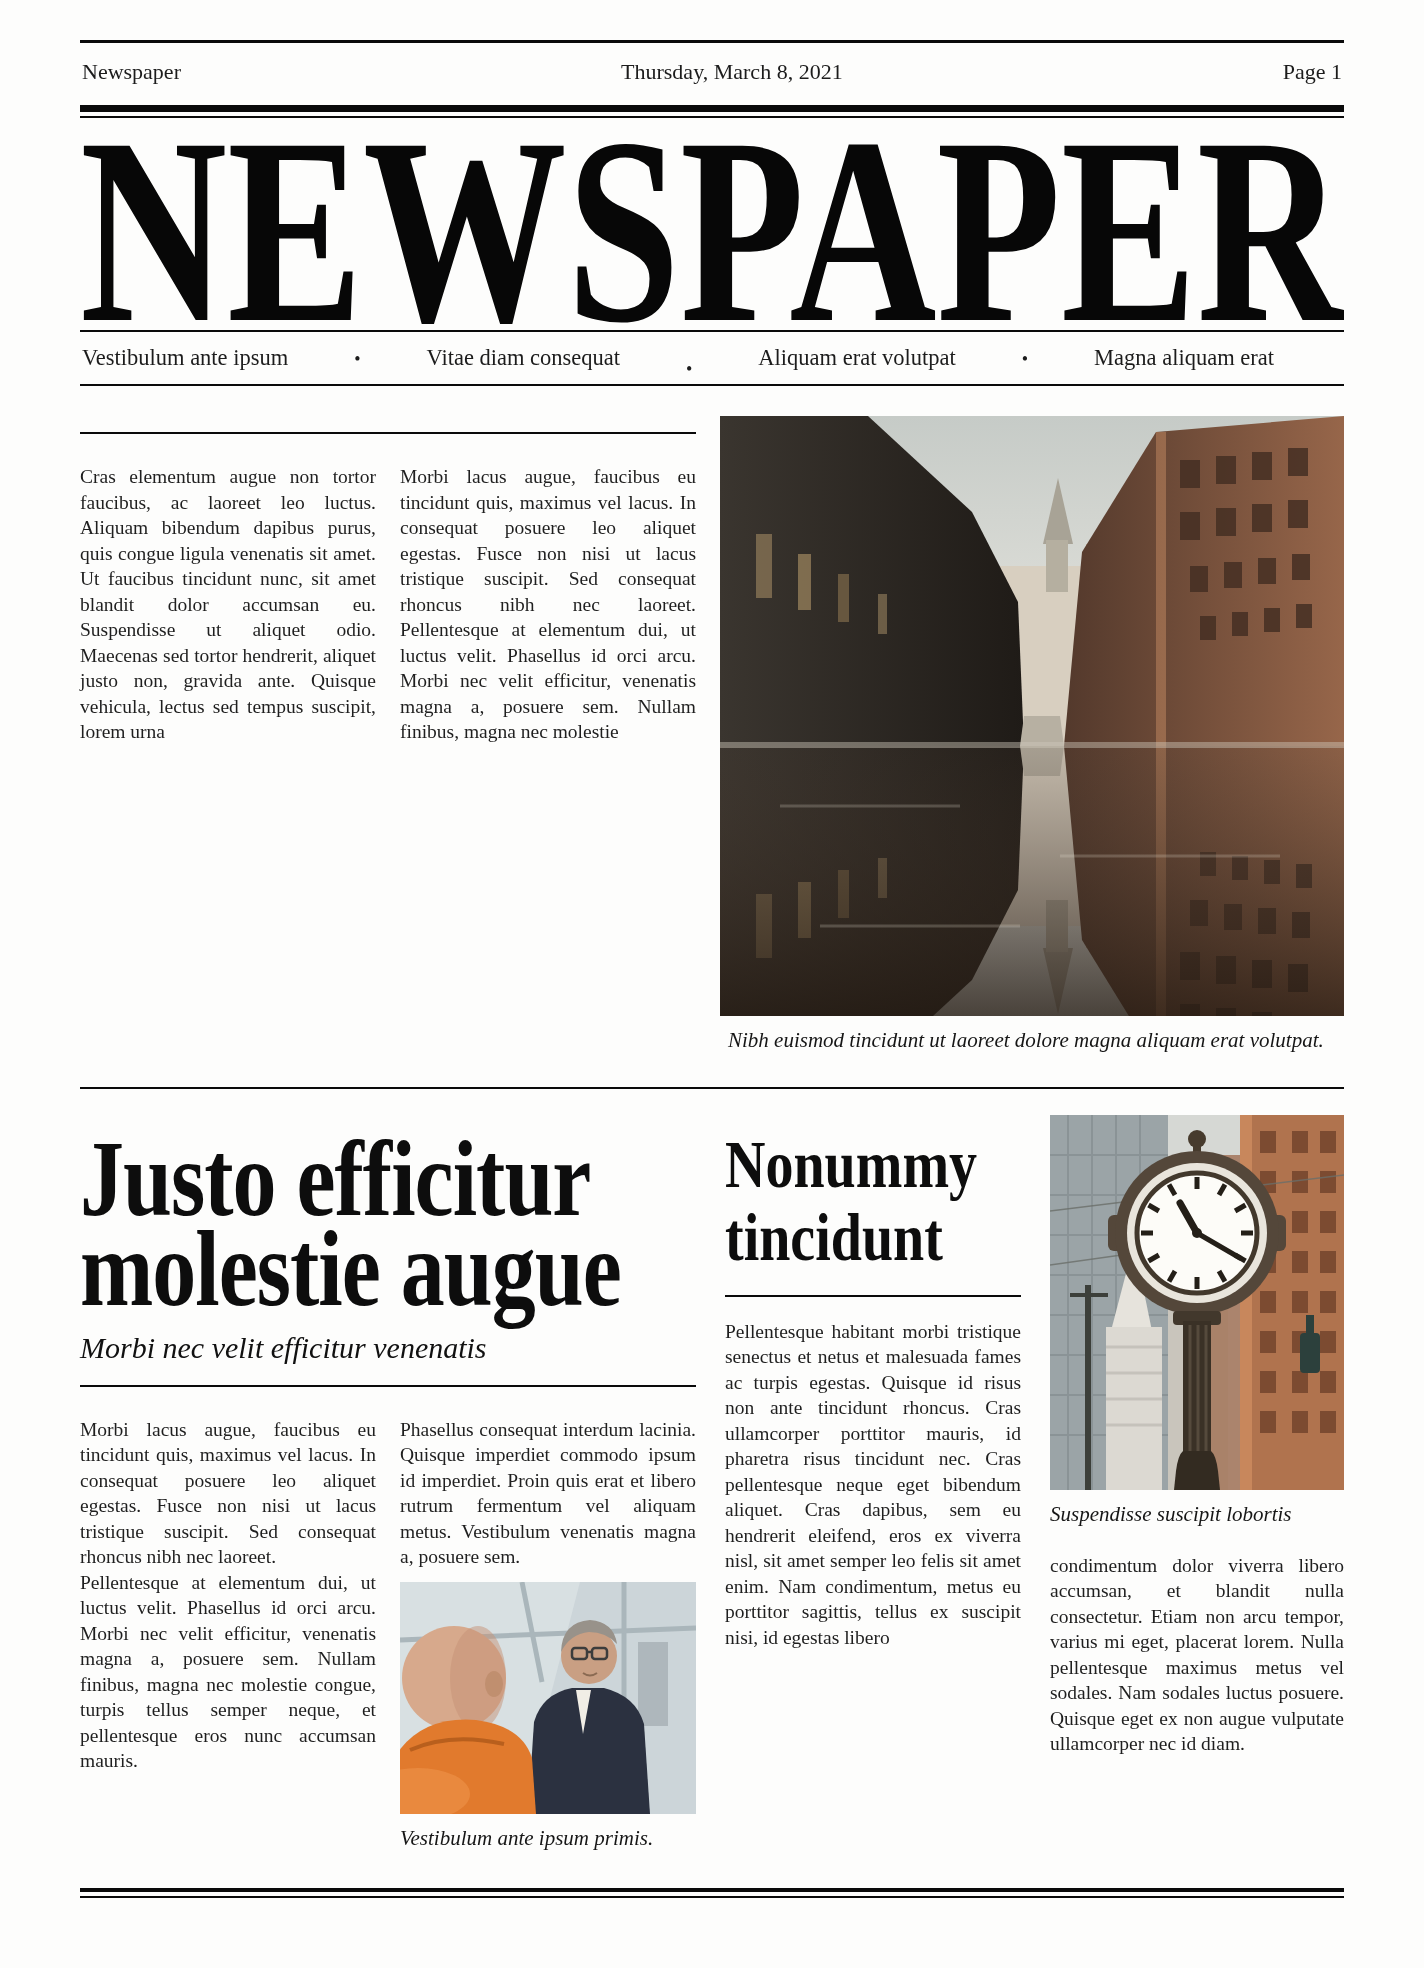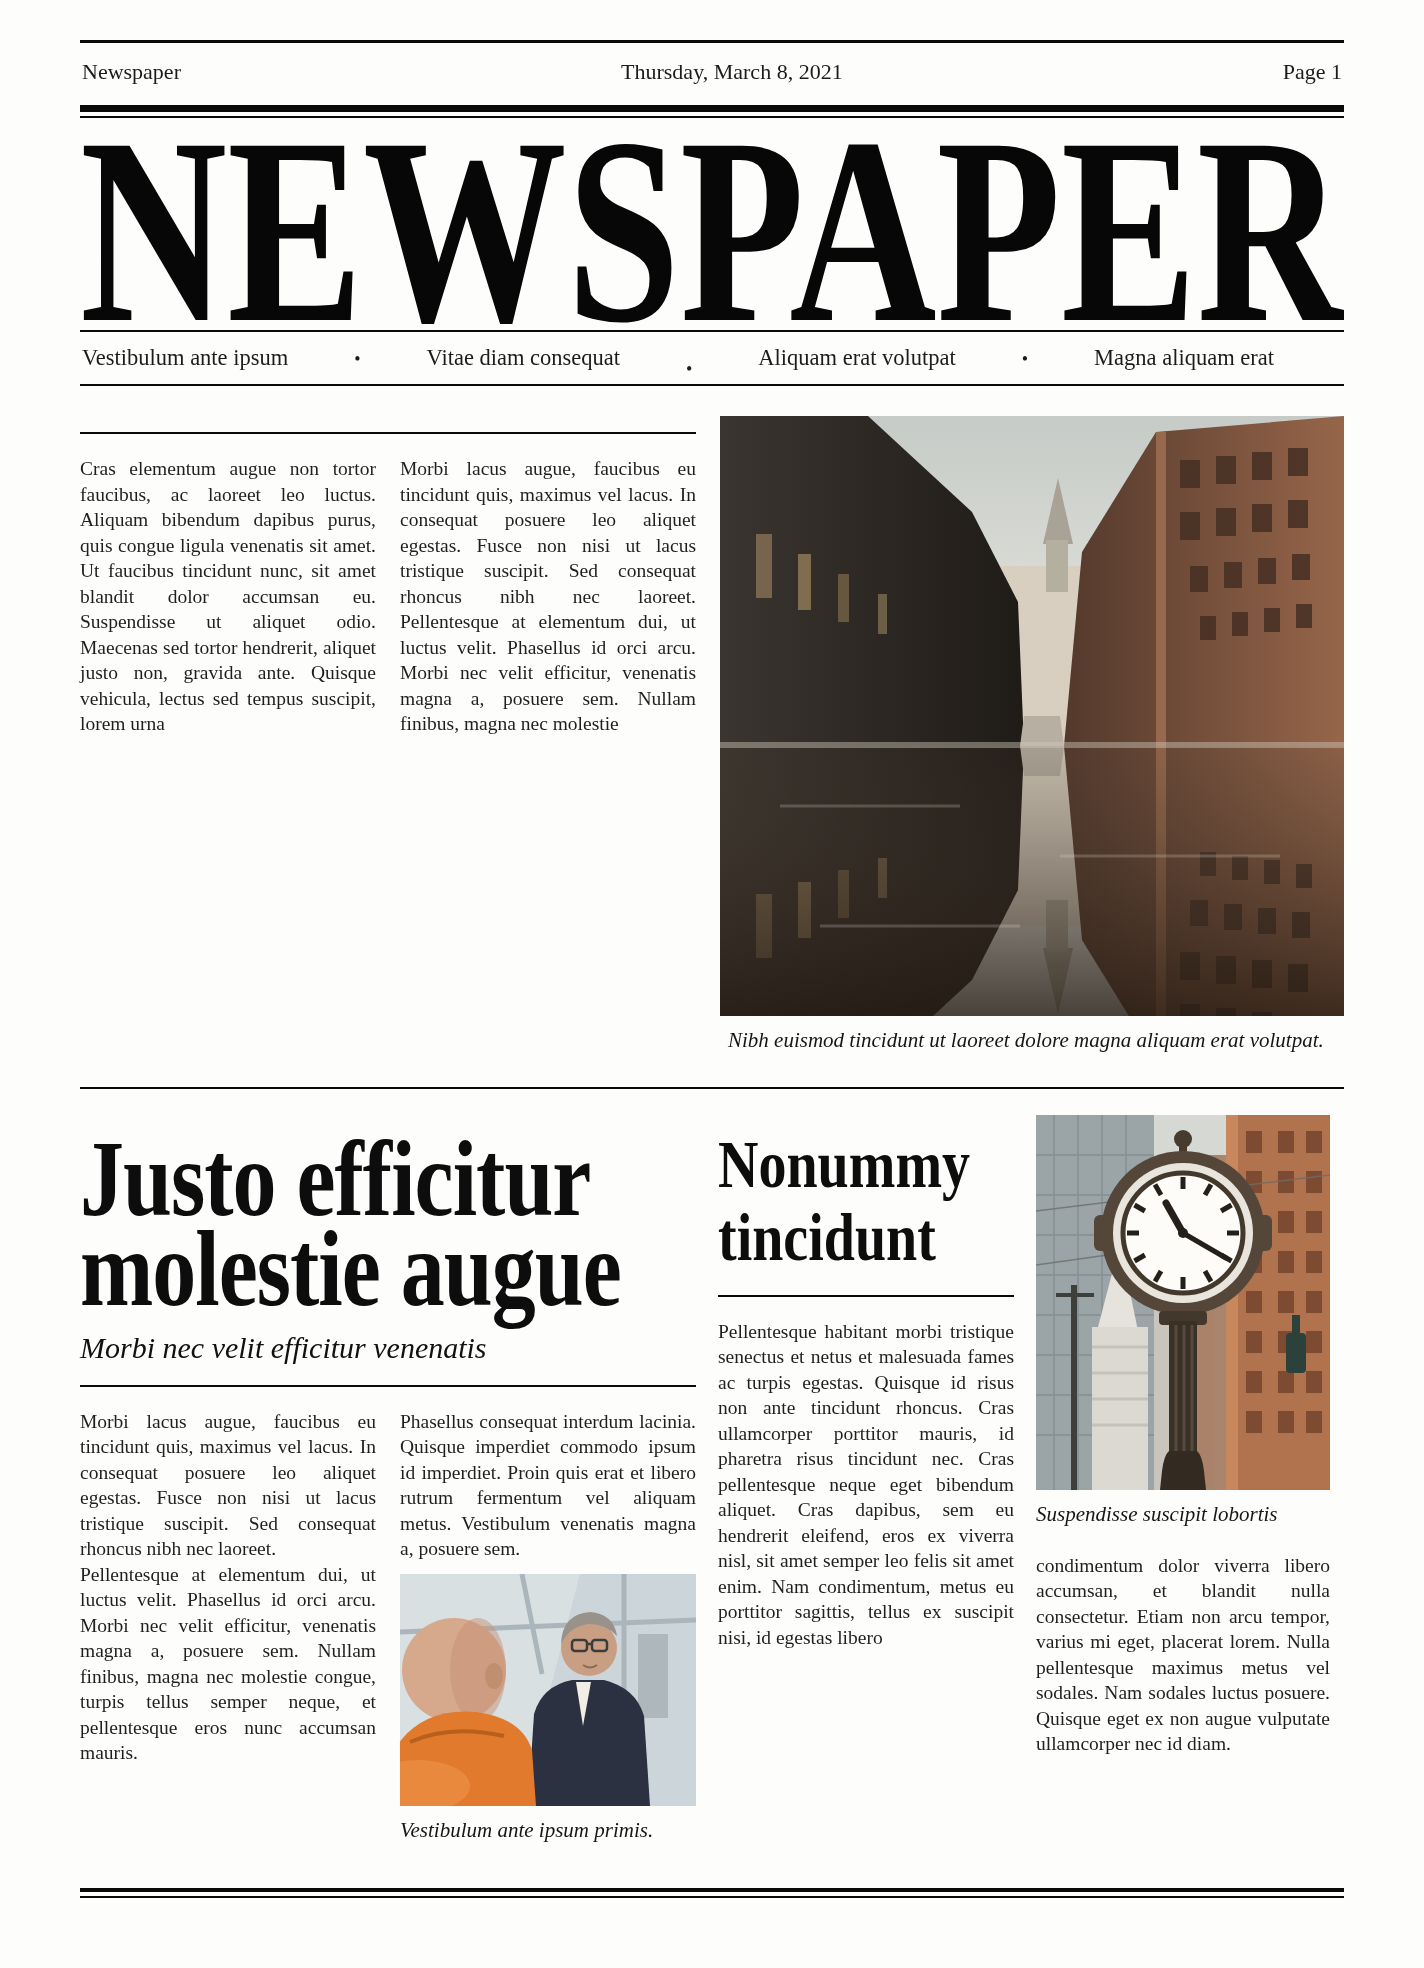--- a/index.html
+++ b/index.html
@@ -30,32 +30,32 @@
 
   .lead{display:flex;gap:24px;margin-top:26px;}
   .lead-left{width:616px;flex:none;}
   .hwrap-big{height:200px;overflow:visible;}
   .h-big{margin:0;padding-top:16px;font-size:88px;line-height:74px;font-weight:700;
     letter-spacing:-1px;color:#0d0d0d;
     transform:scaleY(1.22);transform-origin:50% 0;}
   .subtitle{font-style:italic;font-size:30px;margin:16px 0 0;color:#111;}
   .rule-sub{margin-top:20px;}
   .cols{display:flex;gap:24px;margin-top:22px;}
-  .col{width:296px;flex:none;}
+  .col{width:296px;flex:none;margin-top:8px;}
   .body{font-size:19.5px;line-height:25.5px;text-align:justify;margin:0;color:#1f1f1f;}
   .body + .body{margin-top:0;}
 
   figure{margin:0;}
   .lead-photo{width:624px;flex:none;margin-top:4px;}
   .lead-photo svg{display:block;width:624px;height:600px;}
   figcaption{font-style:italic;font-size:21px;margin-top:12px;color:#161616;}
   .lead-photo figcaption{padding-left:8px;}
 
   .section-divider{margin-top:34px;}
-  .row2{display:flex;gap:22px;margin-top:26px;}
+  .row2{display:flex;gap:22px;margin-top:26px;justify-content:space-between;}
   .art2{width:616px;flex:none;}
   .art3{width:296px;flex:none;}
   .art4{width:294px;flex:none;}
 
   .hwrap-mid{height:162px;overflow:visible;}
   .h-mid{margin:0;padding-top:10px;font-size:56px;line-height:60px;font-weight:700;
     color:#0d0d0d;transform:scaleY(1.22);transform-origin:left top;}
   .subtitle3{font-style:italic;font-size:22px;line-height:30px;text-align:justify;
     margin:10px 0 0;color:#111;}
   .art3 .rule-sub{margin-top:18px;}

